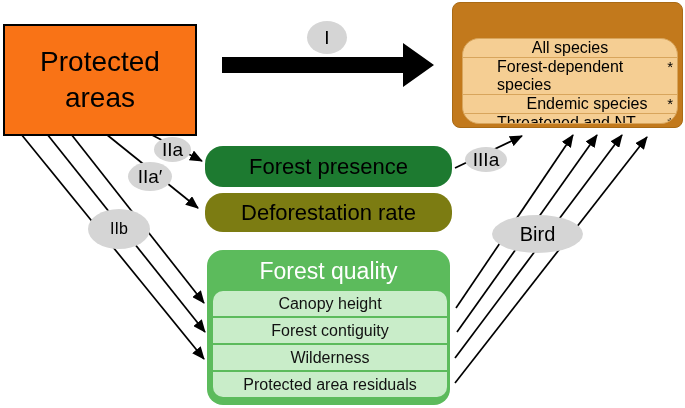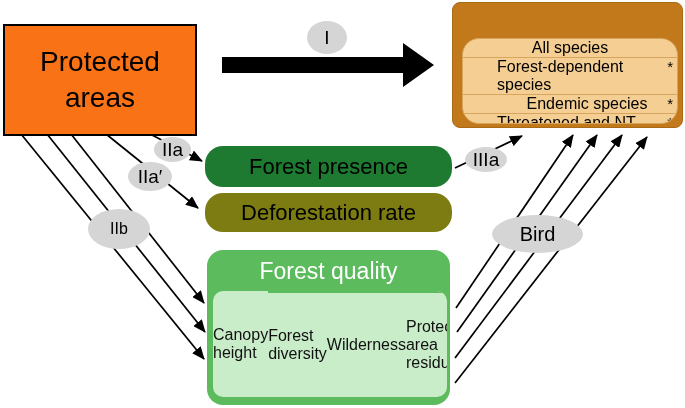--- a/index.html
+++ b/index.html
@@ -45,21 +45,21 @@
   .defor{top:193px; height:39px; background:var(--deforestation);}
 
   .quality{
     left:207px; top:250px; width:243px; height:155px;
     background:var(--quality); border-radius:16px;
   }
   .quality-title{height:33px; line-height:43px; text-align:center; color:#fff; font-size:23px;}
   .quality-inner{
     position:absolute; left:6px; top:41px; width:234px; height:106px;
     background:var(--quality_light); border-radius:10px;
-    display:flex; flex-direction:row; overflow:hidden;
+    display:flex; flex-direction:column; overflow:hidden;
   }
   .quality-row{flex:1; display:flex; align-items:center; justify-content:center; font-size:16px; color:#111;}
   .quality-row + .quality-row{border-top:2px solid var(--quality);}
 
   .elabel{
     position:absolute; z-index:3; background:var(--label_gray); border-radius:50%;
     display:flex; align-items:center; justify-content:center; font-size:19px; color:#000;
   }
   .el-I   {left:307px; top:21px;  width:40px; height:33px;}
   .el-IIa {left:154px; top:137px; width:37px; height:25px;}
@@ -131,21 +131,21 @@
     <span>Deforestation rate</span>
   </div>
 
   <div class="node quality">
     <div class="quality-title">Forest quality</div>
     <div class="quality-inner">
       <div class="quality-row">
         <span>Canopy height</span>
       </div>
       <div class="quality-row">
-        <span>Forest diversity</span>
+        <span>Forest contiguity</span>
       </div>
       <div class="quality-row">
         <span>Wilderness</span>
       </div>
       <div class="quality-row">
         <span>Protected area residuals</span>
       </div>
     </div>
   </div>
 

